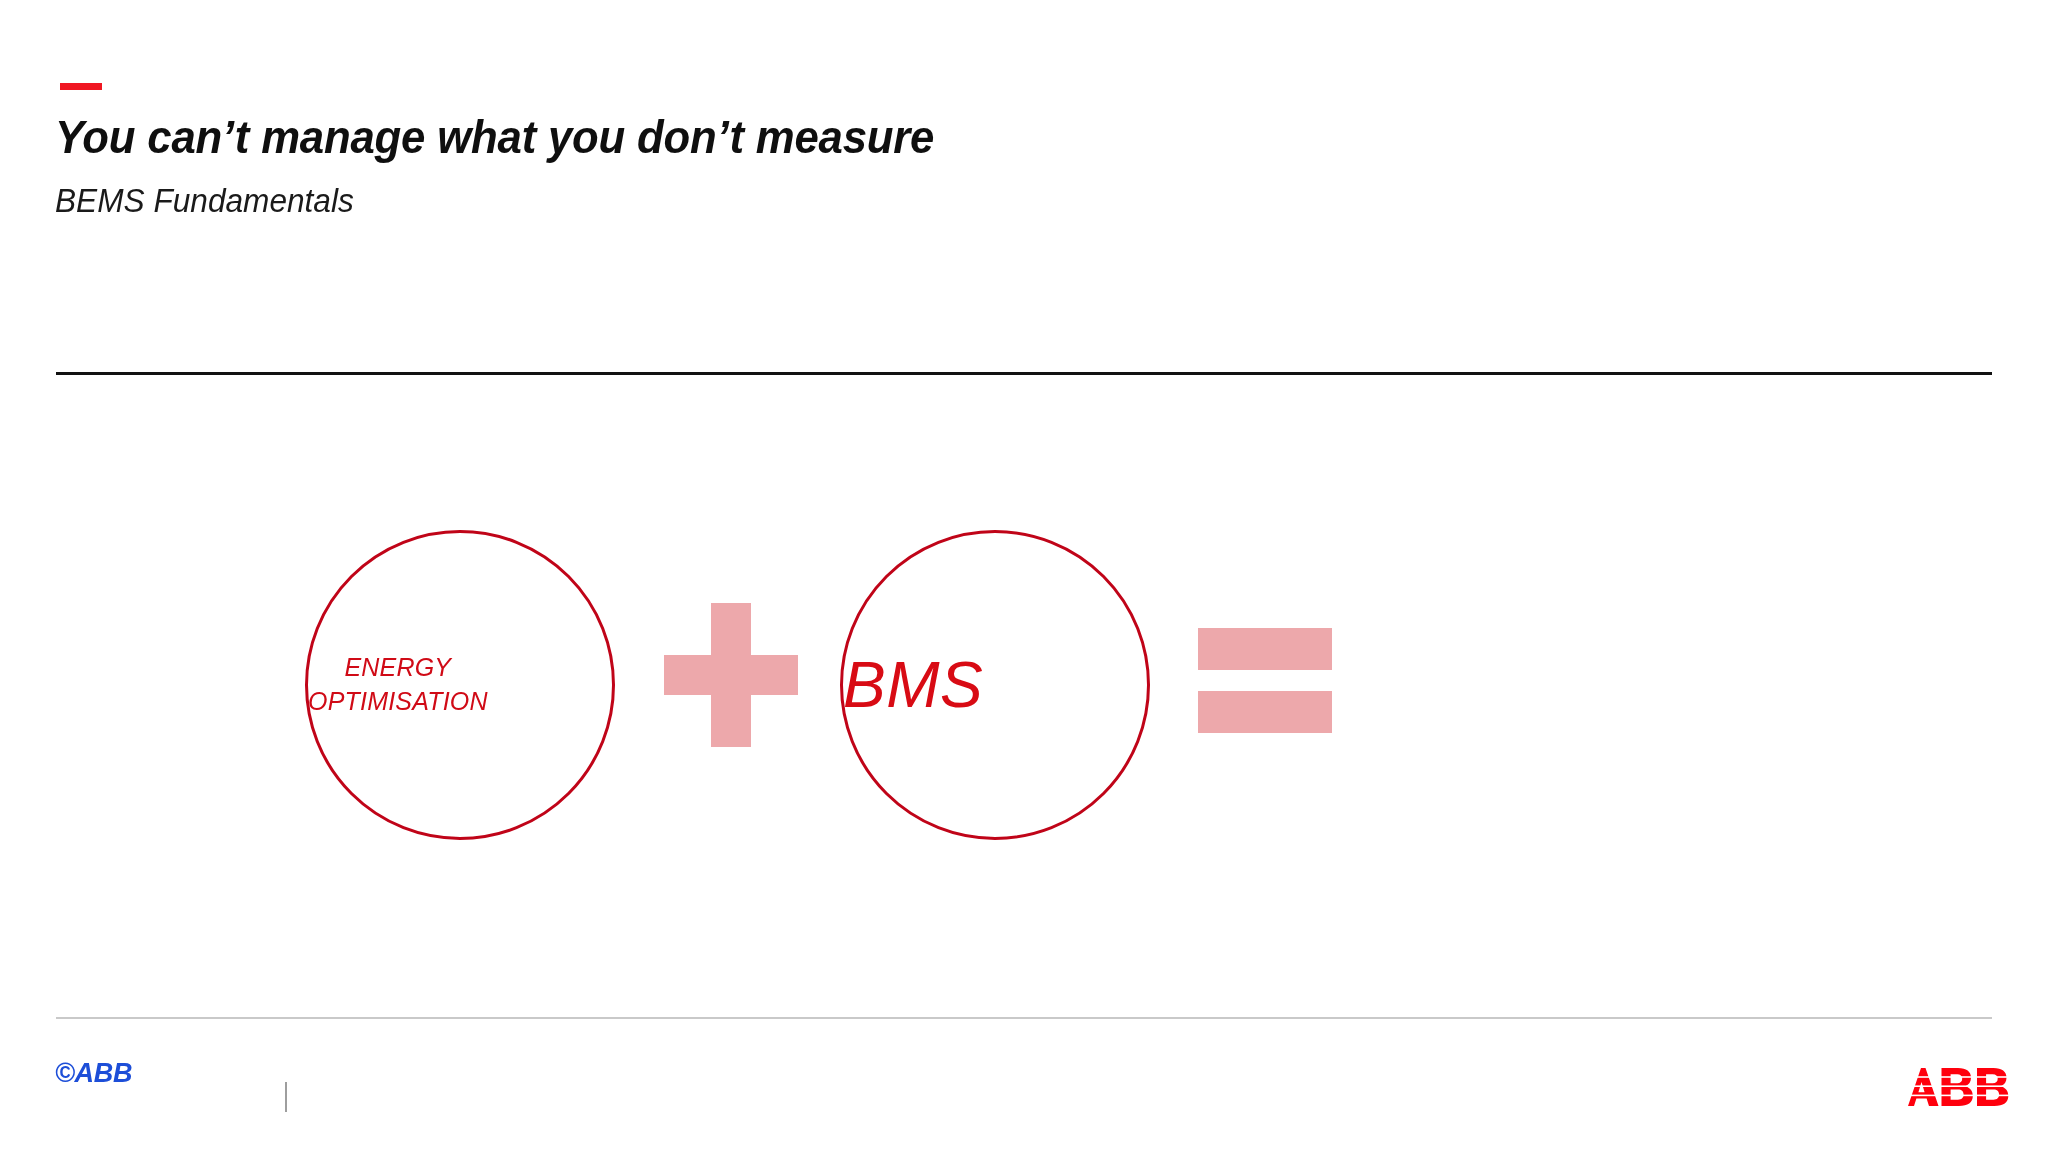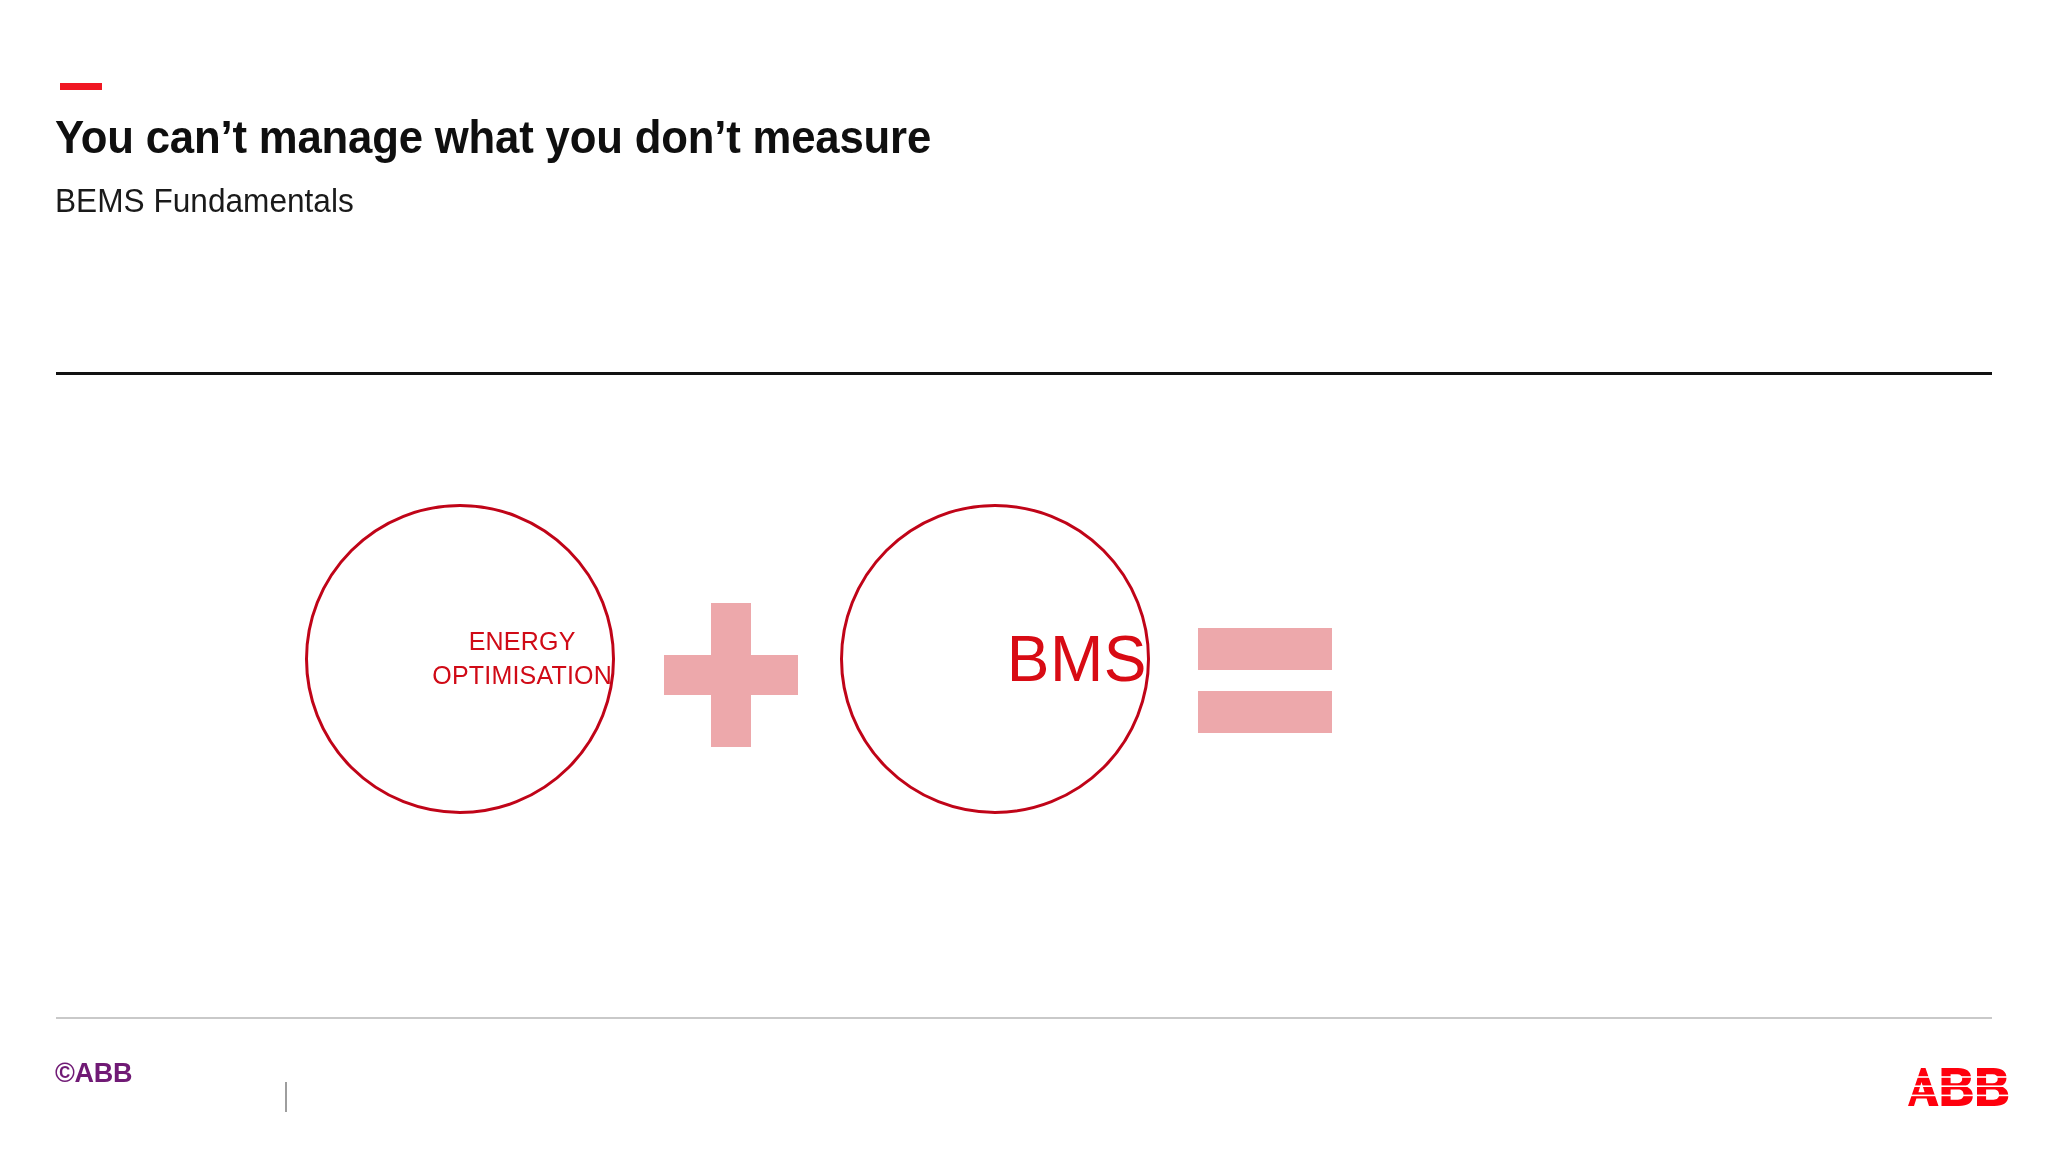--- a/index.html
+++ b/index.html
@@ -12,20 +12,21 @@
     height: 1152px;
     overflow: hidden;
     font-family: "Liberation Sans", sans-serif;
     -webkit-font-smoothing: antialiased;
   }
   .slide {
     position: relative;
     width: 2048px;
     height: 1152px;
     background: #ffffff;
+    font-style: italic;
   }
 
   
   .accent-dash {
     position: absolute;
     left: 60px;
     top: 83px;
     width: 42px;
     height: 7px;
     background: #f01722;
@@ -76,29 +77,29 @@
   
   .diagram {
     position: absolute;
     left: 0;
     top: 390px;
     width: 2048px;
     height: 600px;
   }
   .circle {
     position: absolute;
-    top: 114px;
+    top: 140px;
     width: 310px;
     height: 310px;
     border: 3px solid #c00418;
     border-radius: 50%;
     box-sizing: border-box;
     display: flex;
     align-items: center;
-    justify-content: flex-end;
+    justify-content: flex-start;
     text-align: center;
   }
   .circle-1 { left: 305px; }
   .circle-2 { left: 840px; }
   .circle-3 { left: 1377px; }
 
   .circle-label-small {
     color: #d00a16;
     font-size: 25px;
     line-height: 1.35;
@@ -156,21 +157,21 @@
   .op-equals .bar-1 { top: 0; }
   .op-equals .bar-2 { top: 63px; }
 
   
   .copyright {
     position: absolute;
     left: 55px;
     top: 1058px;
     font-size: 27px;
     font-weight: 700;
-    color: #701a75;
+    color: #1d4ed8;
     letter-spacing: -0.3px;
     white-space: nowrap;
   }
   .text-caret {
     position: absolute;
     left: 285px;
     top: 1082px;
     width: 2px;
     height: 30px;
     background: #9e9e9e;

